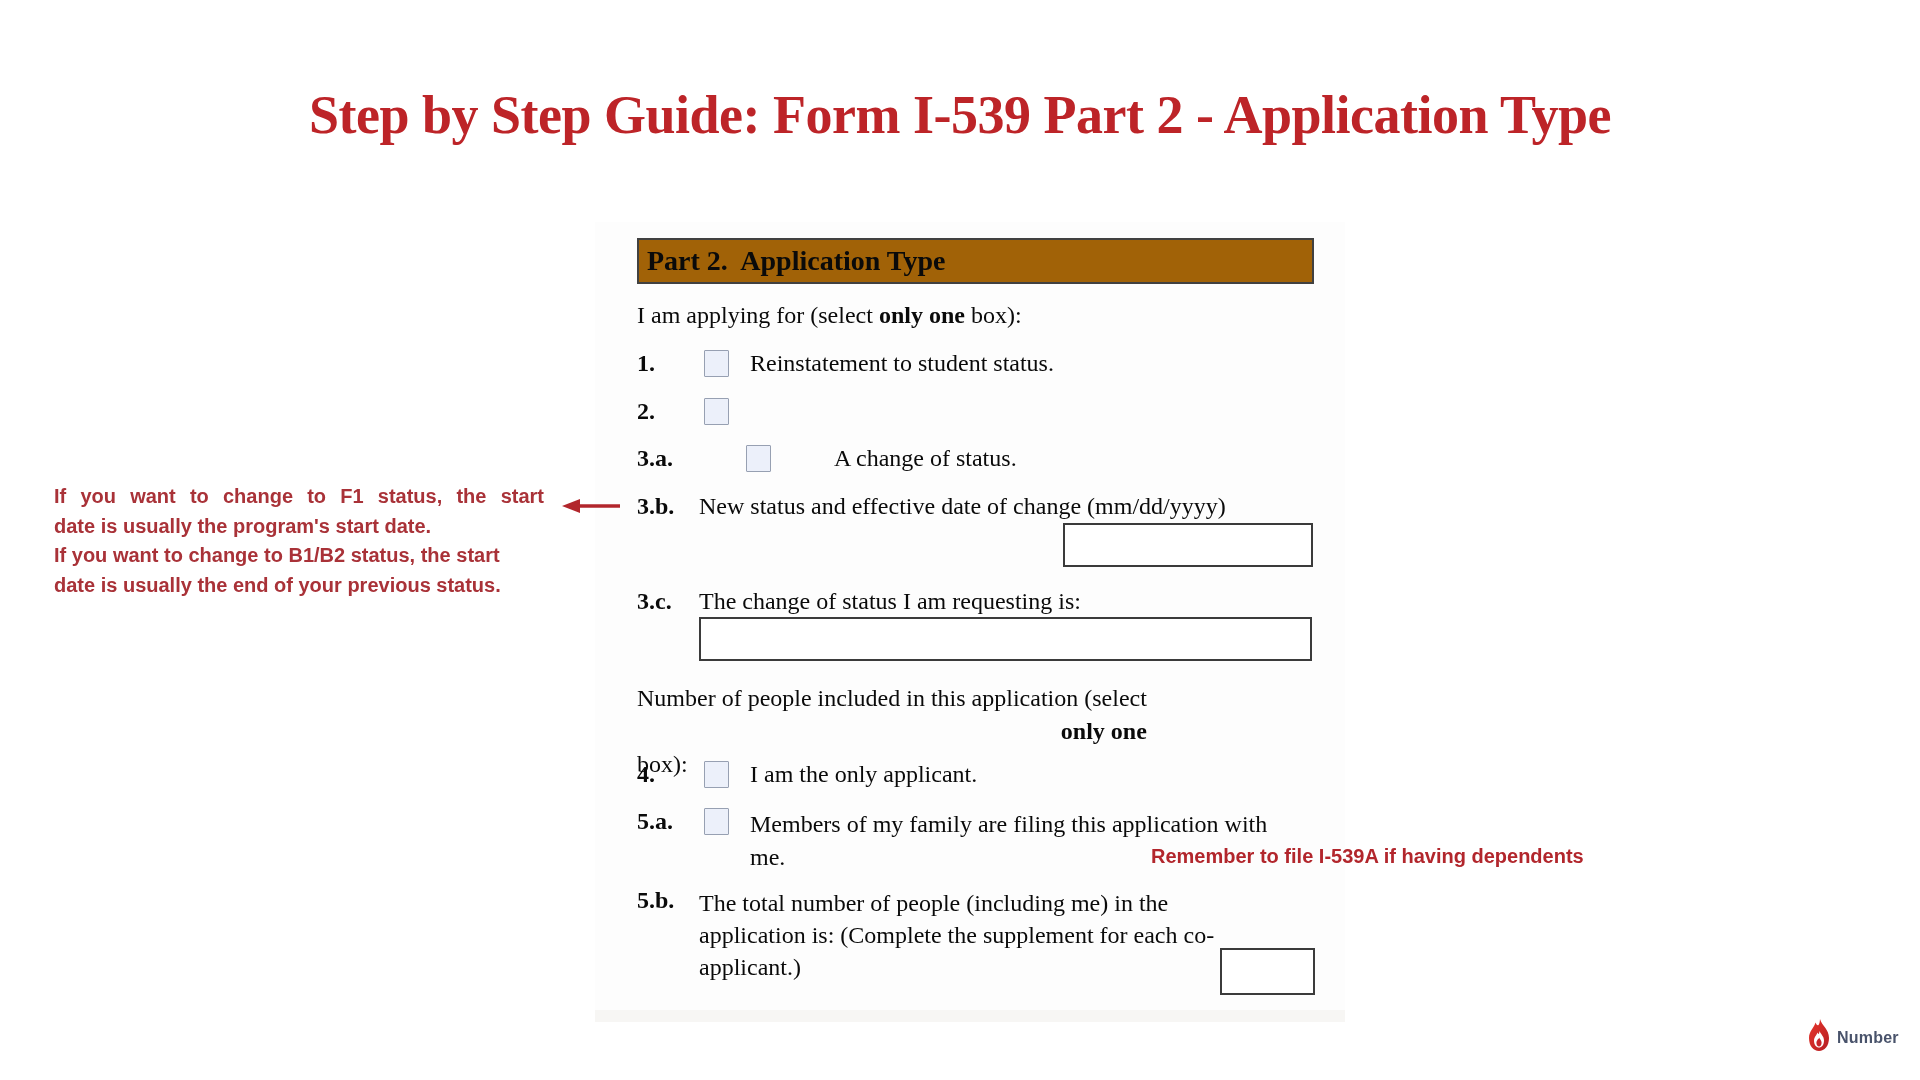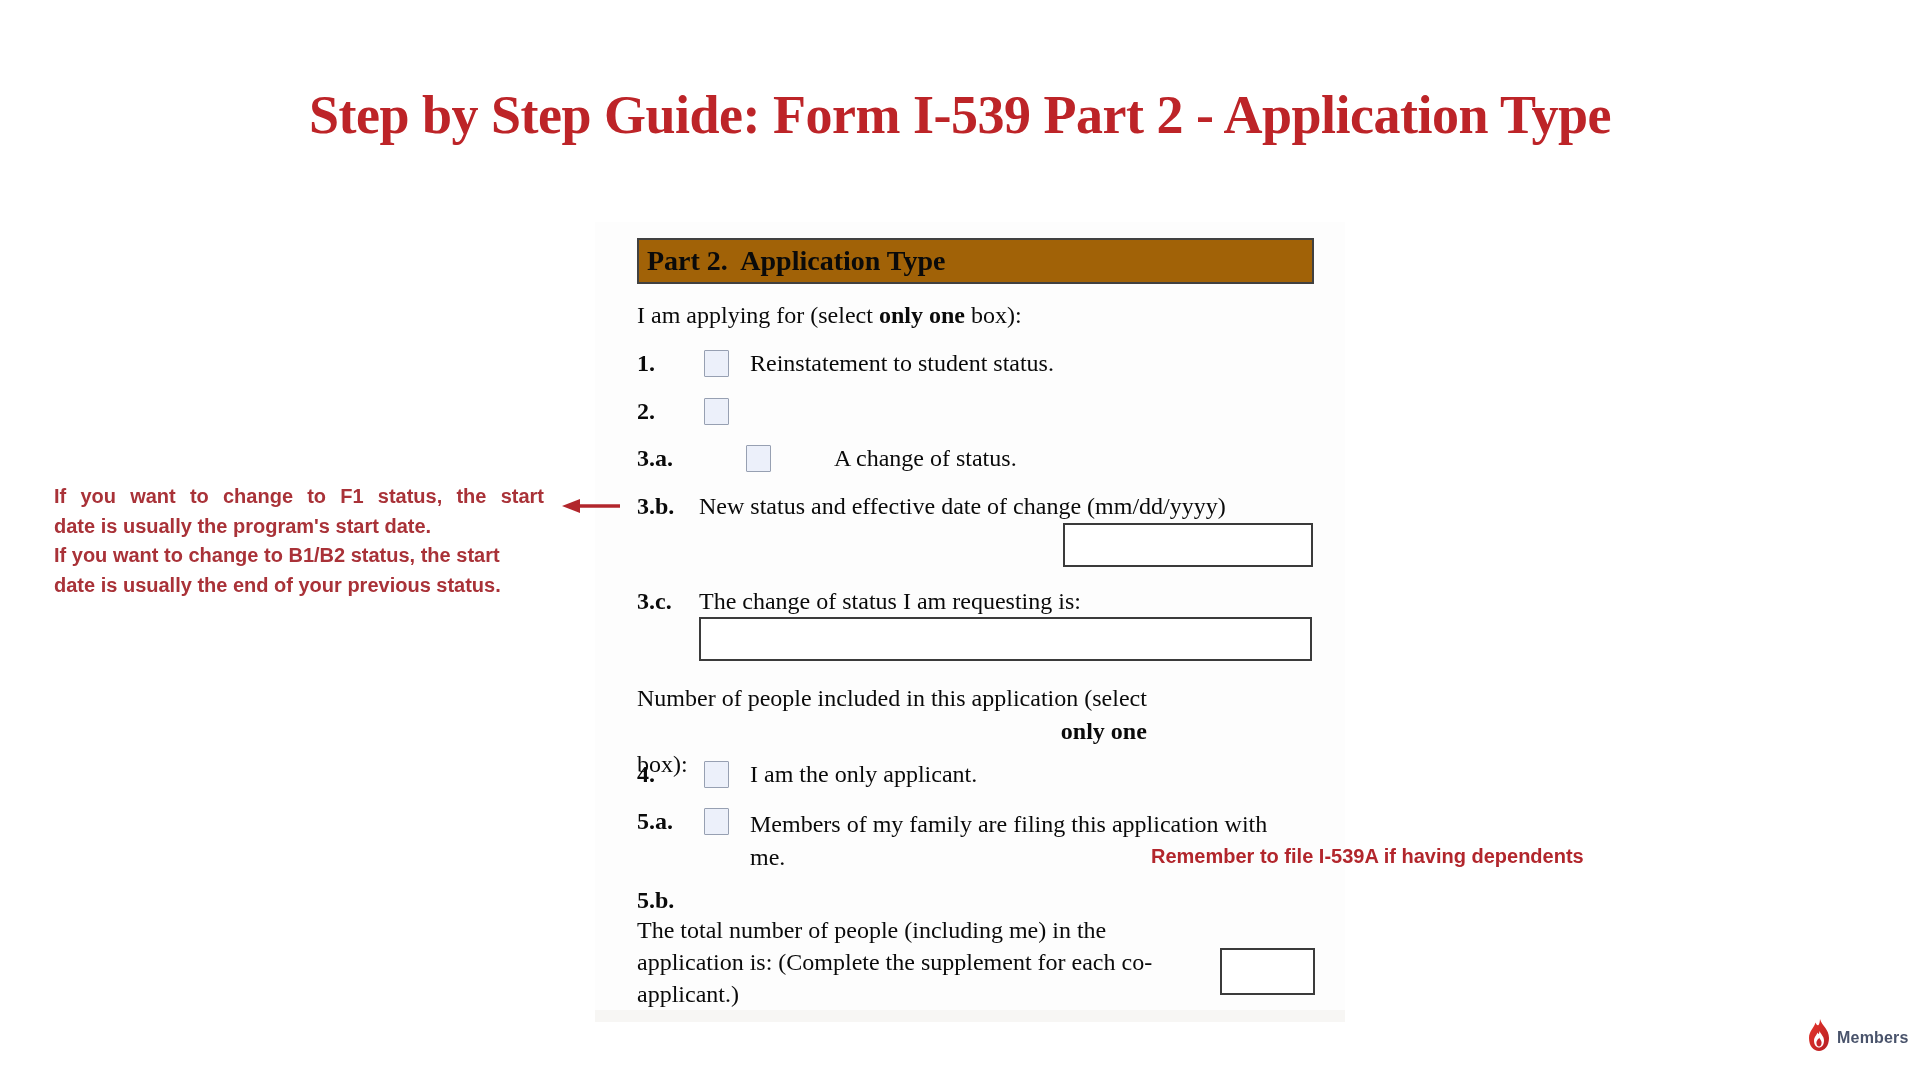--- a/index.html
+++ b/index.html
@@ -129,21 +129,21 @@
 
   <div class="row" style="top: 586px;">
     <span class="num">5.a.</span>
     <span class="checkbox"></span>
     <span class="lbl-multi">
       <span>Members of my family are filing this application with</span>
       <span>me.</span>
     </span>
   </div>
 
-  <div class="row" style="top: 665px; flex-direction: column;">
+  <div class="row" style="top: 665px;">
     <span class="num2">5.b.</span>
     <span class="lbl-multi32">
       <span>The total number of people (including me) in the</span>
       <span>application is: (Complete the supplement for each co-</span>
       <span>applicant.)</span>
     </span>
   </div>
   <div class="field field-5b"></div>
 
   <div class="form-footer-strip"></div>
@@ -172,14 +172,14 @@
         <linearGradient id="flameGrad" x1="0" y1="0" x2="1" y2="1">
           <stop offset="0" stop-color="#E8352B"></stop>
           <stop offset="1" stop-color="#B51F24"></stop>
         </linearGradient>
       </defs>
       <path d="M14 1 C16 8 23 11 23 20 C23 28 18.5 33 13 33 C7.5 33 3 28 3 20 C3 13 8 10 9.5 4.5 C10.8 8 13.5 9.5 14 1 Z" fill="url(#flameGrad)"></path>
       <path d="M13.5 13 C14.8 16.5 18 18 18 22.5 C18 27 15.6 29.5 13 29.5 C10.4 29.5 8 27 8 22.5 C8 19 10.5 17.5 11.5 14.5 C12.1 16.2 13.2 17 13.5 13 Z" fill="#FDFDFD"></path>
       <path d="M13.2 19.5 C14 21.5 15.6 22.3 15.6 24.8 C15.6 27.2 14.4 28.5 13 28.5 C11.6 28.5 10.4 27.2 10.4 24.8 C10.4 22.8 11.7 21.9 12.3 20.2 C12.6 21.1 13.1 21.6 13.2 19.5 Z" fill="#C9242A"></path>
     </svg>
   </span>
-  <span class="logo-text">Members</span>
+  <span class="logo-text">Number</span>
 </div>
 
 </body></html>

